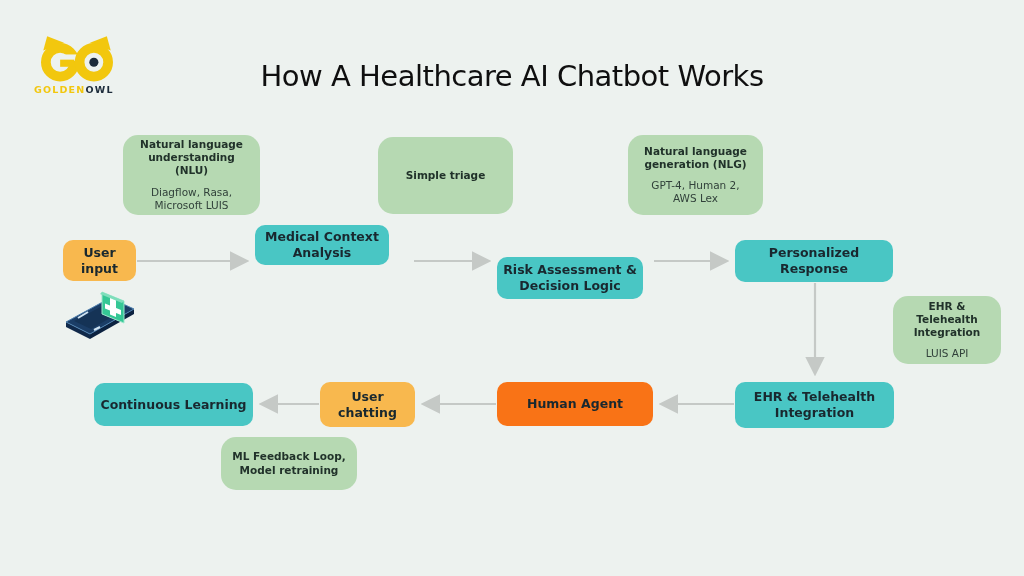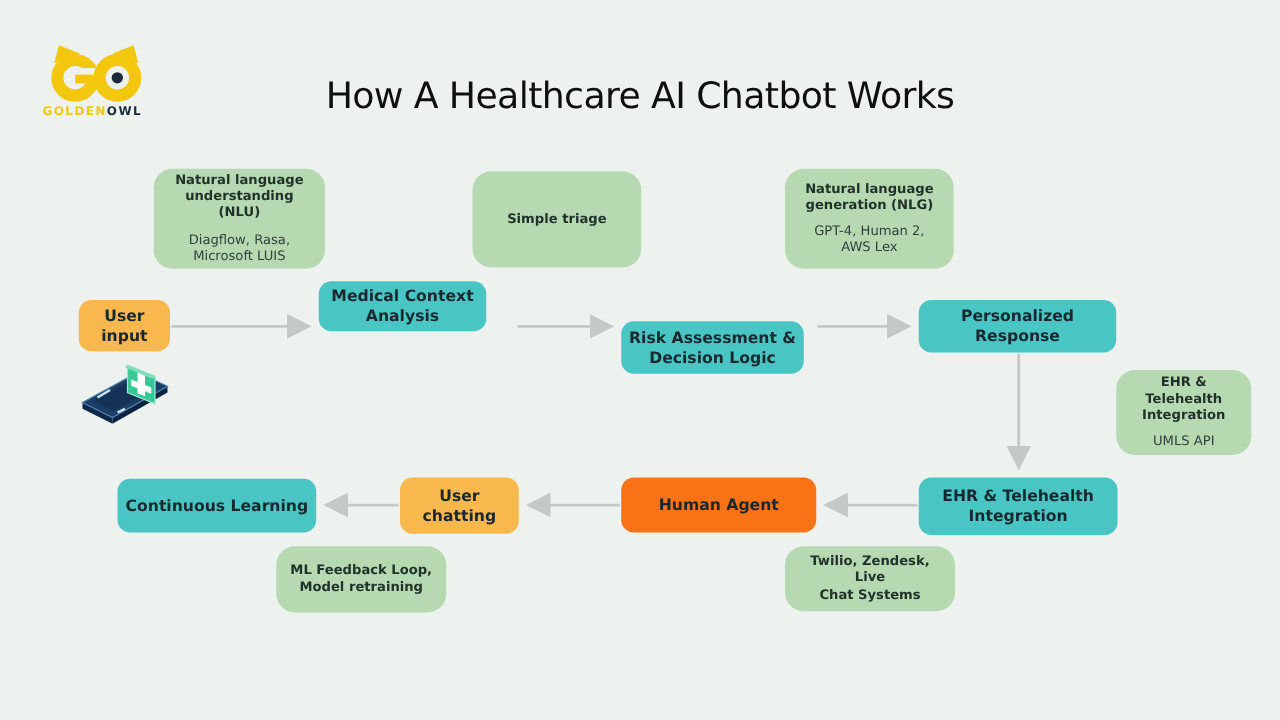--- a/index.html
+++ b/index.html
@@ -100,29 +100,25 @@
   </div>
   <div class="note" style="left:628px; top:135px; width:135px; height:80px;">
     <div class="note-title">Natural language
 generation (NLG)</div>
     <div class="note-detail">GPT-4, Human 2,
 AWS Lex</div>
   </div>
   <div class="note" style="left:893px; top:296px; width:108px; height:68px;">
     <div class="note-title">EHR &amp; Telehealth
 Integration</div>
-    <div class="note-detail">UMLS API</div>
+    <div class="note-detail">LUIS API</div>
   </div>
   <div class="note" style="left:221px; top:437px; width:136px; height:53px;">
     <div class="note-title">ML Feedback Loop,
 Model retraining</div>
-  </div>
-  <div class="note" style="left:628px; top:437px; width:136px; height:52px;">
-    <div class="note-title">Twilio, Zendesk, Live
-Chat Systems</div>
   </div>
 
   <div class="flow orange" style="left:63px; top:240px; width:73px; height:41px;">
     <span>User input</span>
   </div>
   <div class="flow teal" style="left:255px; top:225px; width:134px; height:40px;">
     <span>Medical Context Analysis</span>
   </div>
   <div class="flow teal" style="left:497px; top:241px; width:146px; height:42px;margin-top:16px;">
     <span>Risk Assessment &amp;

